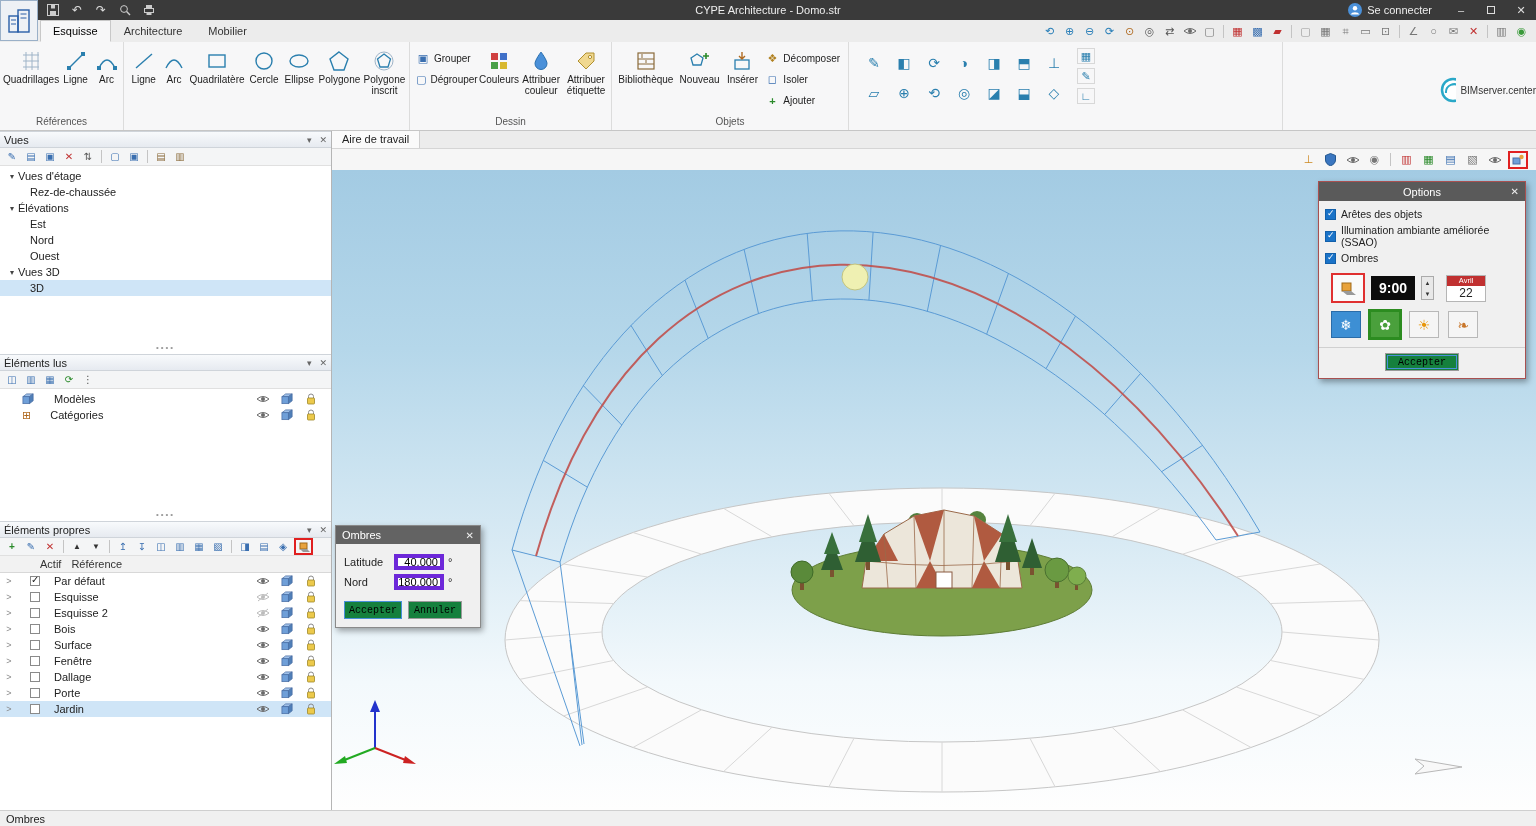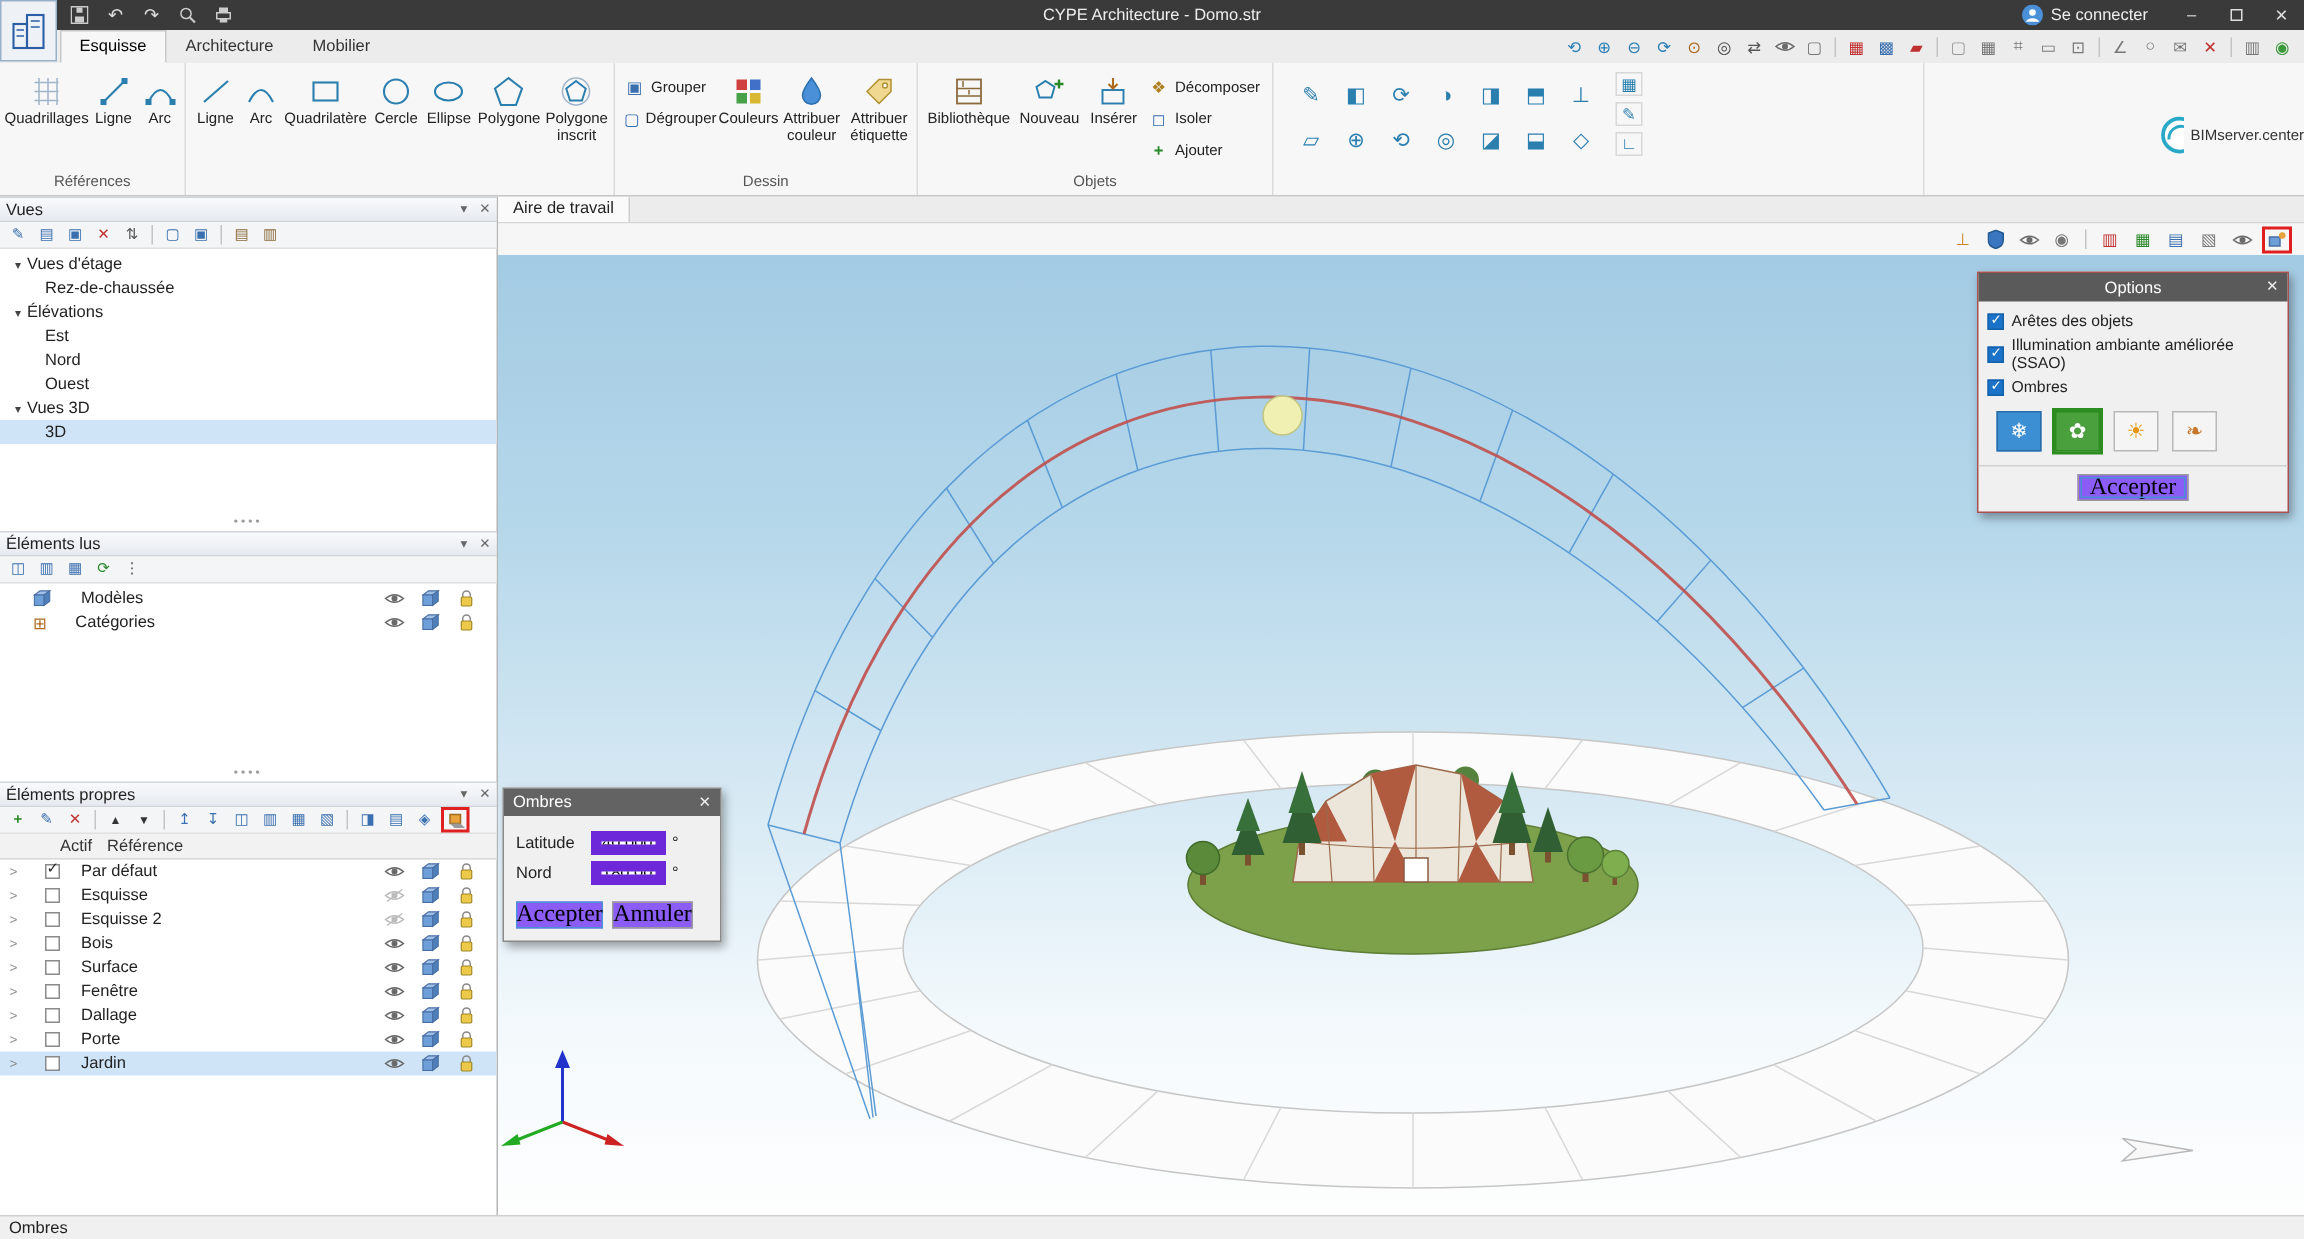--- a/index.html
+++ b/index.html
@@ -70,23 +70,23 @@
 .vico.hl{width:20px;height:18px;border:2px solid #e02020}
 .canvas{position:absolute;top:39px;left:0;right:0;bottom:0;background:linear-gradient(180deg,#a3cbe3 0%,#b5d7ea 28%,#d8eaf4 58%,#f3f9fc 80%,#fefefe 100%)}
 #scene{position:absolute;top:0;left:0;width:100%;height:100%}
 
 .dlg{position:absolute;left:335px;top:525px;width:146px;background:#f0f0f0;border:1px solid #8a8a8a;box-shadow:2px 3px 6px rgba(0,0,0,.35);z-index:60}
 .dlg-title{height:18px;background:#636363;color:#fff;display:flex;align-items:center;padding:0 6px;font-size:11px}
 .dlg-title .x{margin-left:auto;font-size:10px;color:#eee}
 .dlg-body{padding:8px 6px 8px 8px}
 .frow{display:flex;align-items:center;height:20px;gap:4px}
 .frow label{width:46px;font-size:11px}
-.din{width:50px;height:16px;border:7px solid #6d28d9;font-size:11px;text-align:right;padding-right:2px;background:#fff;font-family:inherit}
+.din{width:50px;height:16px;border:4px solid #6d28d9;font-size:11px;text-align:right;padding-right:2px;background:#fff;font-family:inherit}
 .dbtns{display:flex;gap:6px;margin-top:9px}
-.btn{height:18px;background:#8b5cf6;border:1px solid #9a9a9a;font-size:16px;display:inline-flex;align-items:center;justify-content:center;font-family:Liberation Serif, serif}
+.btn{height:18px;background:#15803d;border:1px solid #9a9a9a;font-size:10px;display:inline-flex;align-items:center;justify-content:center;font-family:Liberation Mono, monospace}
 .btn.primary{border-color:#4a90d9}
 
 .opts{position:absolute;left:1318px;top:181px;width:208px;background:#f0f0f0;border:1px solid #a85050;box-shadow:2px 3px 6px rgba(0,0,0,.35);z-index:60}
 .opts-title{height:19px;background:#5a5a5a;color:#fff;display:flex;align-items:center;justify-content:center;font-size:11px;position:relative}
 .opts-title .x{position:absolute;right:6px;font-size:10px;color:#eee}
 .ocbrow{display:flex;align-items:center;gap:5px;padding:2px 6px;font-size:10.5px}
 .ocb{width:11px;height:11px;background:#1a73c8;border:1px solid #1260aa;position:relative;flex:none}
 .ocb::after{content:"✓";position:absolute;top:-2px;left:1px;color:#fff;font-size:9px}
 .octrl{display:flex;align-items:center;gap:6px;margin:7px 0 0 12px}
 .shadowbtn{width:34px;height:30px;border:2px solid #e03030;background:#fafafa;display:flex;align-items:center;justify-content:center}
@@ -973,20 +973,37 @@
         <span>Arêtes des objets</span>
       </div>
     <div class="ocbrow">
         <span class="ocb"></span>
         <span>Illumination ambiante améliorée (SSAO)</span>
       </div>
     <div class="ocbrow">
         <span class="ocb"></span>
         <span>Ombres</span>
       </div>
+    <div class="octrl">
+      <span class="shadowbtn">
+          <svg width="20" height="18">
+            <rect x="4" y="4" width="9" height="8" fill="#e8a23c" stroke="#a06a1a"></rect>
+            <polygon points="4,12 13,12 18,16 9,16" fill="#9a9a9a"></polygon>
+          </svg>
+        </span>
+      <span class="timebox">9:00</span>
+      <span class="spin">
+          <span>▲</span>
+          <span>▼</span>
+        </span>
+      <span class="datebox">
+        <span class="mon">Avril</span>
+        <span class="day">22</span>
+      </span>
+    </div>
     <div class="seasons">
       <span class="season winter">❄</span>
       <span class="season spring">✿</span>
       <span class="season summer">☀</span>
       <span class="season autumn">❧</span>
     </div>
     <div class="opts-foot">
       <button class="btn">Accepter</button>
     </div>
   </div>

